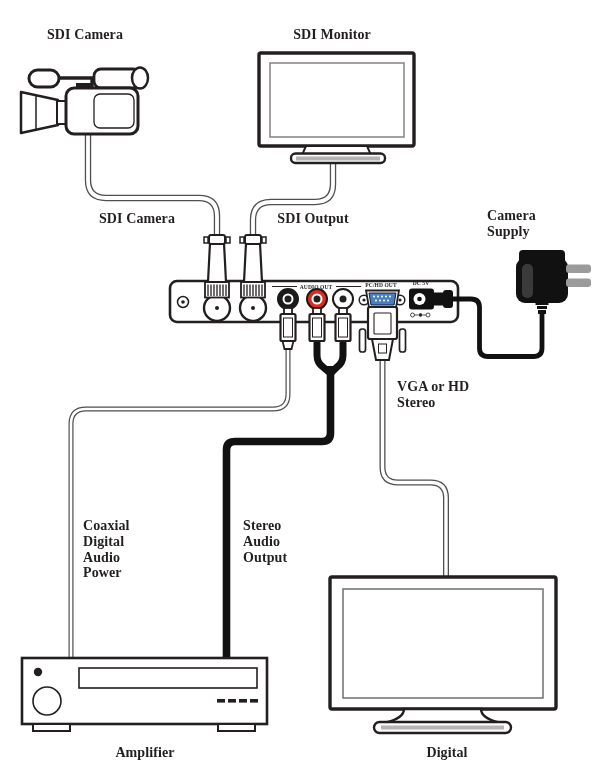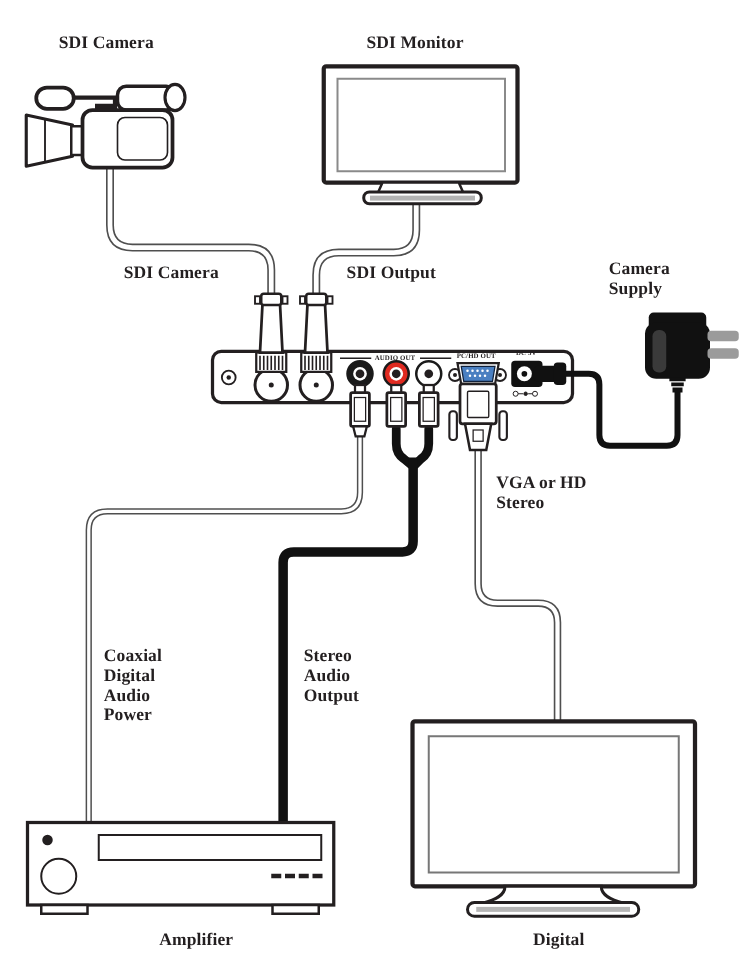--- a/index.html
+++ b/index.html
@@ -237,19 +237,19 @@
 Supply</div>
   <div class="label" style="left:397px;top:368px;">VGA or HD
 Stereo</div>
   <div class="label" style="left:83px;top:507px;">Coaxial
 Digital
 Audio
 Power</div>
   <div class="label" style="left:243px;top:507px;">Stereo
 Audio
 Output</div>
-  <div class="label center" style="left:157px;top:734px;">Amplifier</div>
+  <div class="label center" style="left:145px;top:734px;">Amplifier</div>
   <div class="label center" style="left:447px;top:734px;">Digital</div>
 
   <div class="port-label" style="left:316px;top:272.5px;">AUDIO OUT</div>
   <div class="port-label" style="left:381px;top:270.5px;">PC/HD OUT</div>
   <div class="port-label" style="left:421px;top:269px;">DC 5V</div>
 </div>
 
 </body></html>

